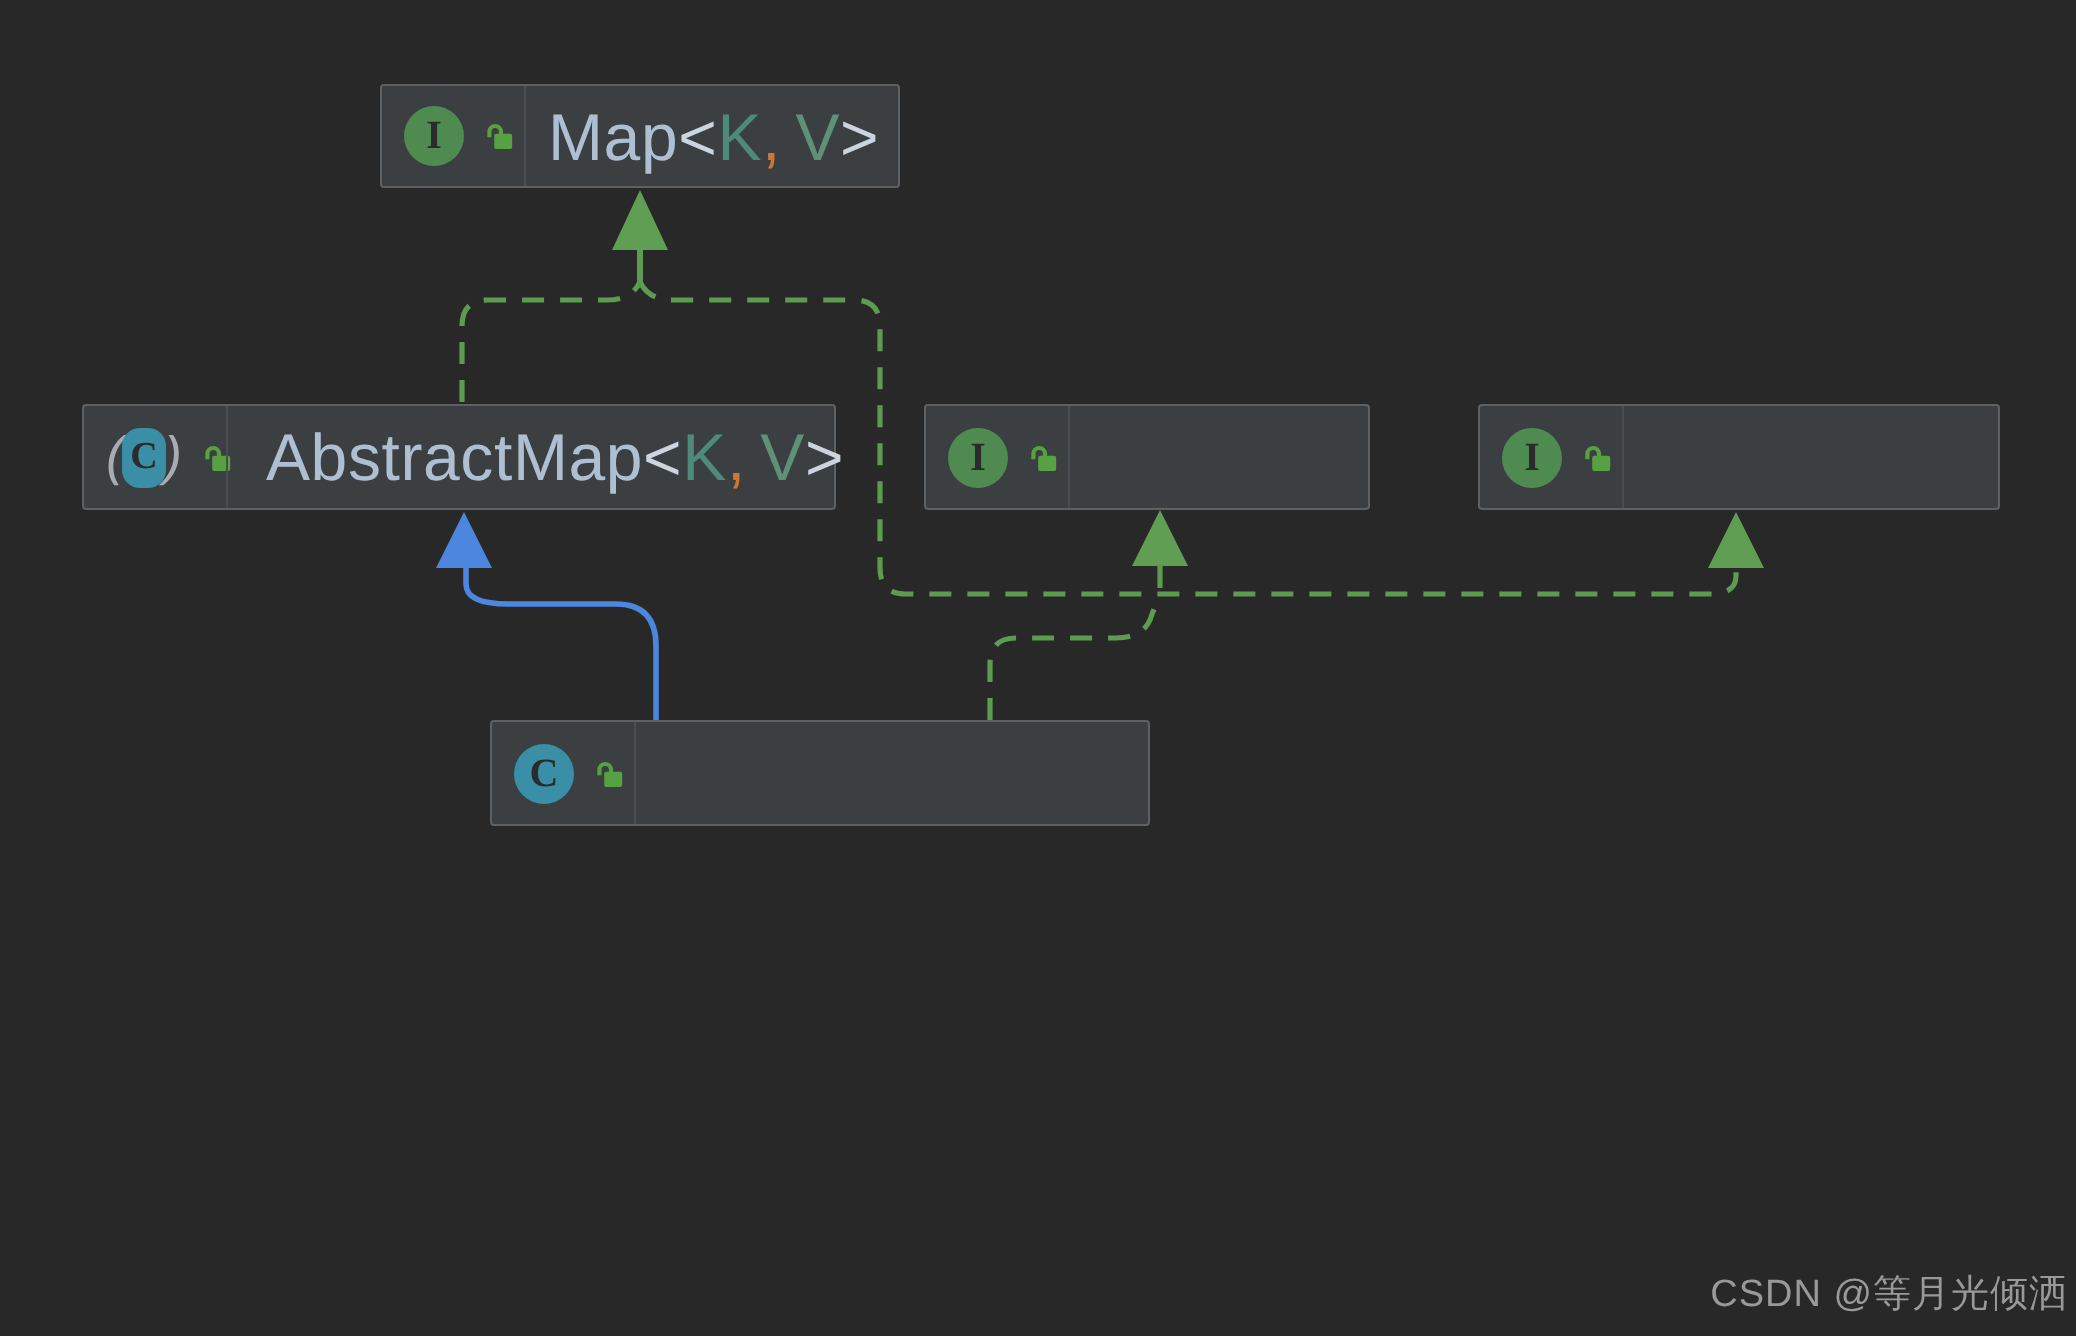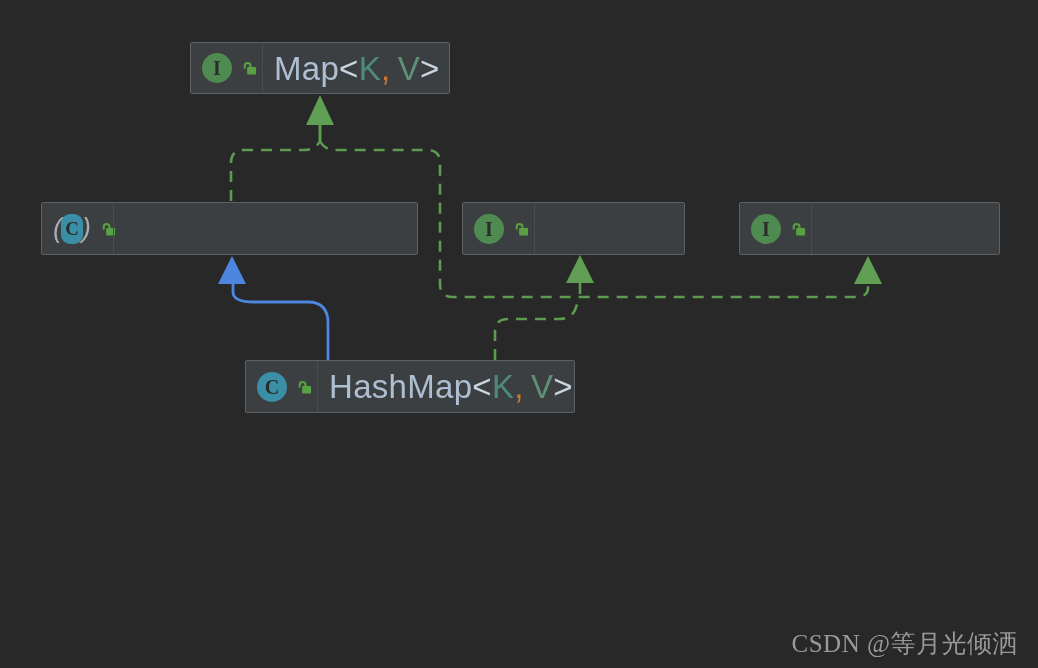--- a/index.html
+++ b/index.html
@@ -44,22 +44,22 @@
   .abstract-icon .ab-body i{font-style:normal;font-family:"Liberation Serif",serif;font-weight:700;
     font-size:19px;color:var(--icon-letter-dark);line-height:1;}
   .lock{margin-left:9px;flex:0 0 auto;display:flex;align-items:center;}
   .label{margin-left:16px;font-size:33px;line-height:1;white-space:nowrap;letter-spacing:0.3px;}
   .label .nm{color:var(--name-color);}
   .label .br{color:var(--bracket-color);}
   .label .tk{color:var(--type-k-color);}
   .label .cm{color:var(--comma-color);margin-right:0.22em;}
   .label .tv{color:var(--type-v-color);}
   .watermark{
-    position:absolute;right:20px;bottom:8px;color:var(--watermark-color);
-    font-size:25px;letter-spacing:0.5px;font-family:Liberation Serif, serif;
+    position:absolute;right:4px;bottom:8px;color:var(--watermark-color);
+    font-size:19px;letter-spacing:0.5px;font-family:Liberation Sans, sans-serif;
   }
 </style>
 </head>
 <body>
 
 <div class="canvas">
 
   <svg class="edges" width="1038" height="668" viewBox="0 0 1038 668">
 
     <path class="edge-dashed" d="M231 201 L231 163 Q231 150 244 150 L303 150 C312 150 317 147 320 141"></path>
@@ -100,20 +100,21 @@
           <i>C</i>
         </span>
         <i class="paren">)</i>
       </span>
     <span class="lock">
       <svg width="17" height="16" viewBox="0 0 16 16">
           <path d="M3.2 8.6 V5.9 a2.9 2.9 0 0 1 5.8 0 V7" fill="none" stroke="var(--lock-green)" stroke-width="2.1"></path>
           <rect x="5.6" y="6.9" width="9" height="7.6" rx="1" fill="var(--lock-green)"></rect>
         </svg>
     </span>
+    <span class="label"><span class="nm">AbstractMap</span><span class="br">&lt;</span><span class="tk">K</span><span class="cm">,</span><span class="tv">V</span><span class="br">&gt;</span></span>
   </div>
 
   <div class="node" style="left:462px;top:202px;width:223px;height:53px;">
     <span class="badge iface">
         <i>I</i>
       </span>
     <span class="lock">
       <svg width="17" height="16" viewBox="0 0 16 16">
           <path d="M3.2 8.6 V5.9 a2.9 2.9 0 0 1 5.8 0 V7" fill="none" stroke="var(--lock-green)" stroke-width="2.1"></path>
           <rect x="5.6" y="6.9" width="9" height="7.6" rx="1" fill="var(--lock-green)"></rect>
@@ -136,17 +137,16 @@
   <div class="node" style="left:245px;top:360px;width:330px;height:53px;">
     <span class="badge cls">
         <i>C</i>
       </span>
     <span class="lock">
       <svg width="17" height="16" viewBox="0 0 16 16">
           <path d="M3.2 8.6 V5.9 a2.9 2.9 0 0 1 5.8 0 V7" fill="none" stroke="var(--lock-green)" stroke-width="2.1"></path>
           <rect x="5.6" y="6.9" width="9" height="7.6" rx="1" fill="var(--lock-green)"></rect>
         </svg>
     </span>
-    <span class="label"><span class="nm">HashMap</span><span class="br">&lt;</span><span class="tk">K</span><span class="cm">,</span><span class="tv">V</span><span class="br">&gt;</span></span>
   </div>
 
   <div class="watermark">CSDN @等月光倾洒</div>
 </div>
 
 </body></html>

